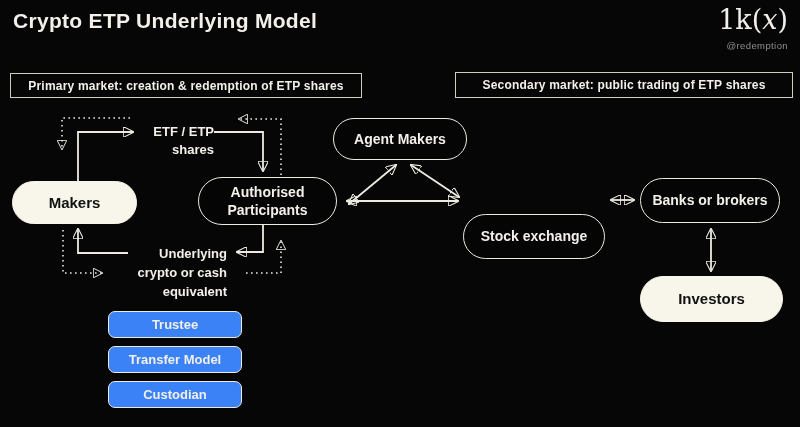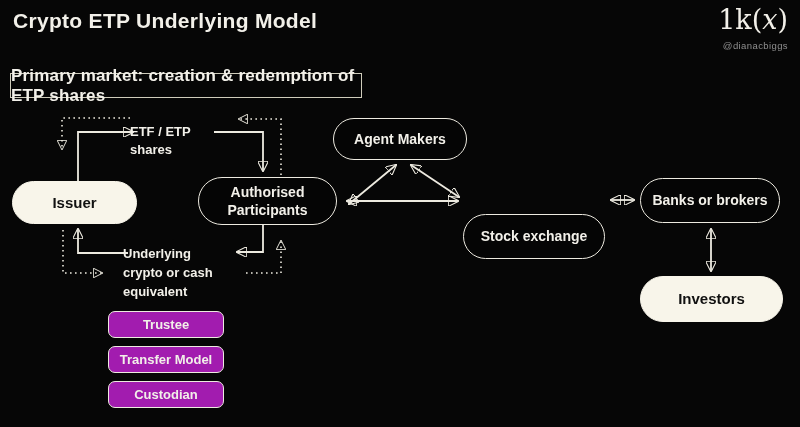--- a/index.html
+++ b/index.html
@@ -20,70 +20,71 @@
     position:absolute;right:12px;top:4px;font-size:27px;color:var(--ink);
     font-family:"DejaVu Serif", serif;
   }
   .logo i{font-style:italic;font-family:"DejaVu Serif", serif;}
   .handle{
     position:absolute;right:12px;top:40px;font-size:9.5px;color:var(--handle);
     letter-spacing:.4px;
   }
   .section-label{
     position:absolute;border:1px solid #cfccbb;display:flex;align-items:center;
-    justify-content:center;font-size:17px;font-weight:700;color:var(--ink);
+    justify-content:center;font-size:12px;font-weight:700;color:var(--ink);
     letter-spacing:.2px;background:transparent;
   }
   .section-label.primary{left:10px;top:73px;width:350px;height:23px;}
   .section-label.secondary{left:455px;top:72px;width:336px;height:24px;}
   .node{
     position:absolute;display:flex;align-items:center;justify-content:center;
     text-align:center;font-size:14px;font-weight:700;line-height:1.3;
     box-sizing:border-box;
   }
   .pill{border-radius:999px;}
   .outlined{border:1.5px solid var(--line);color:var(--ink);background:#050505;}
   .filled{background:var(--cream);color:#111;border:1.5px solid var(--cream);}
   .node.issuer{left:12px;top:181px;width:125px;height:43px;font-size:15px;}
   .node.ap{left:198px;top:177px;width:139px;height:48px;padding:0 14px;}
   .node.mm{left:333px;top:118px;width:134px;height:42px;}
   .node.se{left:463px;top:178px;width:142px;height:45px;margin-top:36px;}
   .node.bb{left:640px;top:178px;width:140px;height:45px;}
   .node.inv{left:640px;top:276px;width:143px;height:46px;font-size:15px;}
   .flow-label{
-    position:absolute;text-align:left;font-size:13px;font-weight:700;
+    position:absolute;text-align:right;font-size:13px;font-weight:700;
     line-height:18px;color:var(--ink);
   }
   .flow-label.etf{left:130px;top:123px;width:84px;}
   .flow-label.underlying{left:123px;top:244px;width:104px;line-height:19px;}
   .smallbox{
-    position:absolute;left:108px;width:116px;height:27px;border:1.2px solid var(--line);
+    position:absolute;left:108px;width:134px;height:27px;border:1.2px solid var(--line);
     border-radius:7px;display:flex;align-items:center;justify-content:center;
-    font-size:13px;font-weight:700;color:var(--ink);background:#a21caf;box-sizing:border-box;
+    font-size:13px;font-weight:700;color:var(--ink);background:#3b82f6;box-sizing:border-box;
   }
   .smallbox.trustee{top:311px;}
   .smallbox.agent{top:346px;}
   .smallbox.custodian{top:381px;}
   svg.wires{position:absolute;left:0;top:0;width:800px;height:427px;pointer-events:none;}
   svg.wires path{fill:none;stroke:var(--line);}
   .solid{stroke-width:1.8;}
   .dotted{stroke-width:1.6;stroke-dasharray:1.6 3.4;}
 </style>
 </head>
 <body>
 
 <div class="stage">
 
   <div class="title">Crypto ETP Underlying Model</div>
 
   <div class="logo"><span>1k(</span><i>x</i><span>)</span></div>
 
-  <div class="handle">@dianacbiggs</div>
+  <div class="handle">@redemption</div>
 
   <div class="section-label primary">Primary market: creation &amp; redemption of ETP shares</div>
+  <div class="section-label secondary">Secondary market: public trading of ETP shares</div>
 
   <svg class="wires" viewBox="0 0 800 427">
     <defs>
       <marker id="arrow" viewBox="0 0 10 10" refX="9" refY="5" markerWidth="6" markerHeight="6" orient="auto-start-reverse">
         <path d="M0,0 L10,5 L0,10 z" fill="#efede4" stroke="none"></path>
       </marker>
     </defs>
 
     <path class="solid" d="M 78 181 L 78 132 L 133 132" marker-end="url(#arrow)"></path>
     <path class="solid" d="M 214 132 L 263 132 L 263 171" marker-end="url(#arrow)"></path>
@@ -94,21 +95,21 @@
     <path class="solid" d="M 411 165 L 459 197" marker-start="url(#arrow)" marker-end="url(#arrow)"></path>
     <path class="solid" d="M 611 200 L 634 200" marker-start="url(#arrow)" marker-end="url(#arrow)"></path>
     <path class="solid" d="M 711 229 L 711 271" marker-start="url(#arrow)" marker-end="url(#arrow)"></path>
 
     <path class="dotted" d="M 130 118 L 62 118 L 62 149" marker-end="url(#arrow)"></path>
     <path class="dotted" d="M 281 175 L 281 119 L 239 119" marker-end="url(#arrow)"></path>
     <path class="dotted" d="M 63 230 L 63 273 L 102 273" marker-end="url(#arrow)"></path>
     <path class="dotted" d="M 246 273 L 281 273 L 281 241" marker-end="url(#arrow)"></path>
   </svg>
 
-  <div class="node pill filled issuer">Issuer</div>
+  <div class="node pill filled issuer">Makers</div>
 
   <div class="flow-label etf">ETF / ETP shares</div>
 
   <div class="node pill outlined ap">Authorised Participants</div>
 
   <div class="node pill outlined mm">Agent Makers</div>
 
   <div class="node pill outlined se">Stock exchange</div>
 
   <div class="node pill outlined bb">Banks or brokers</div>

